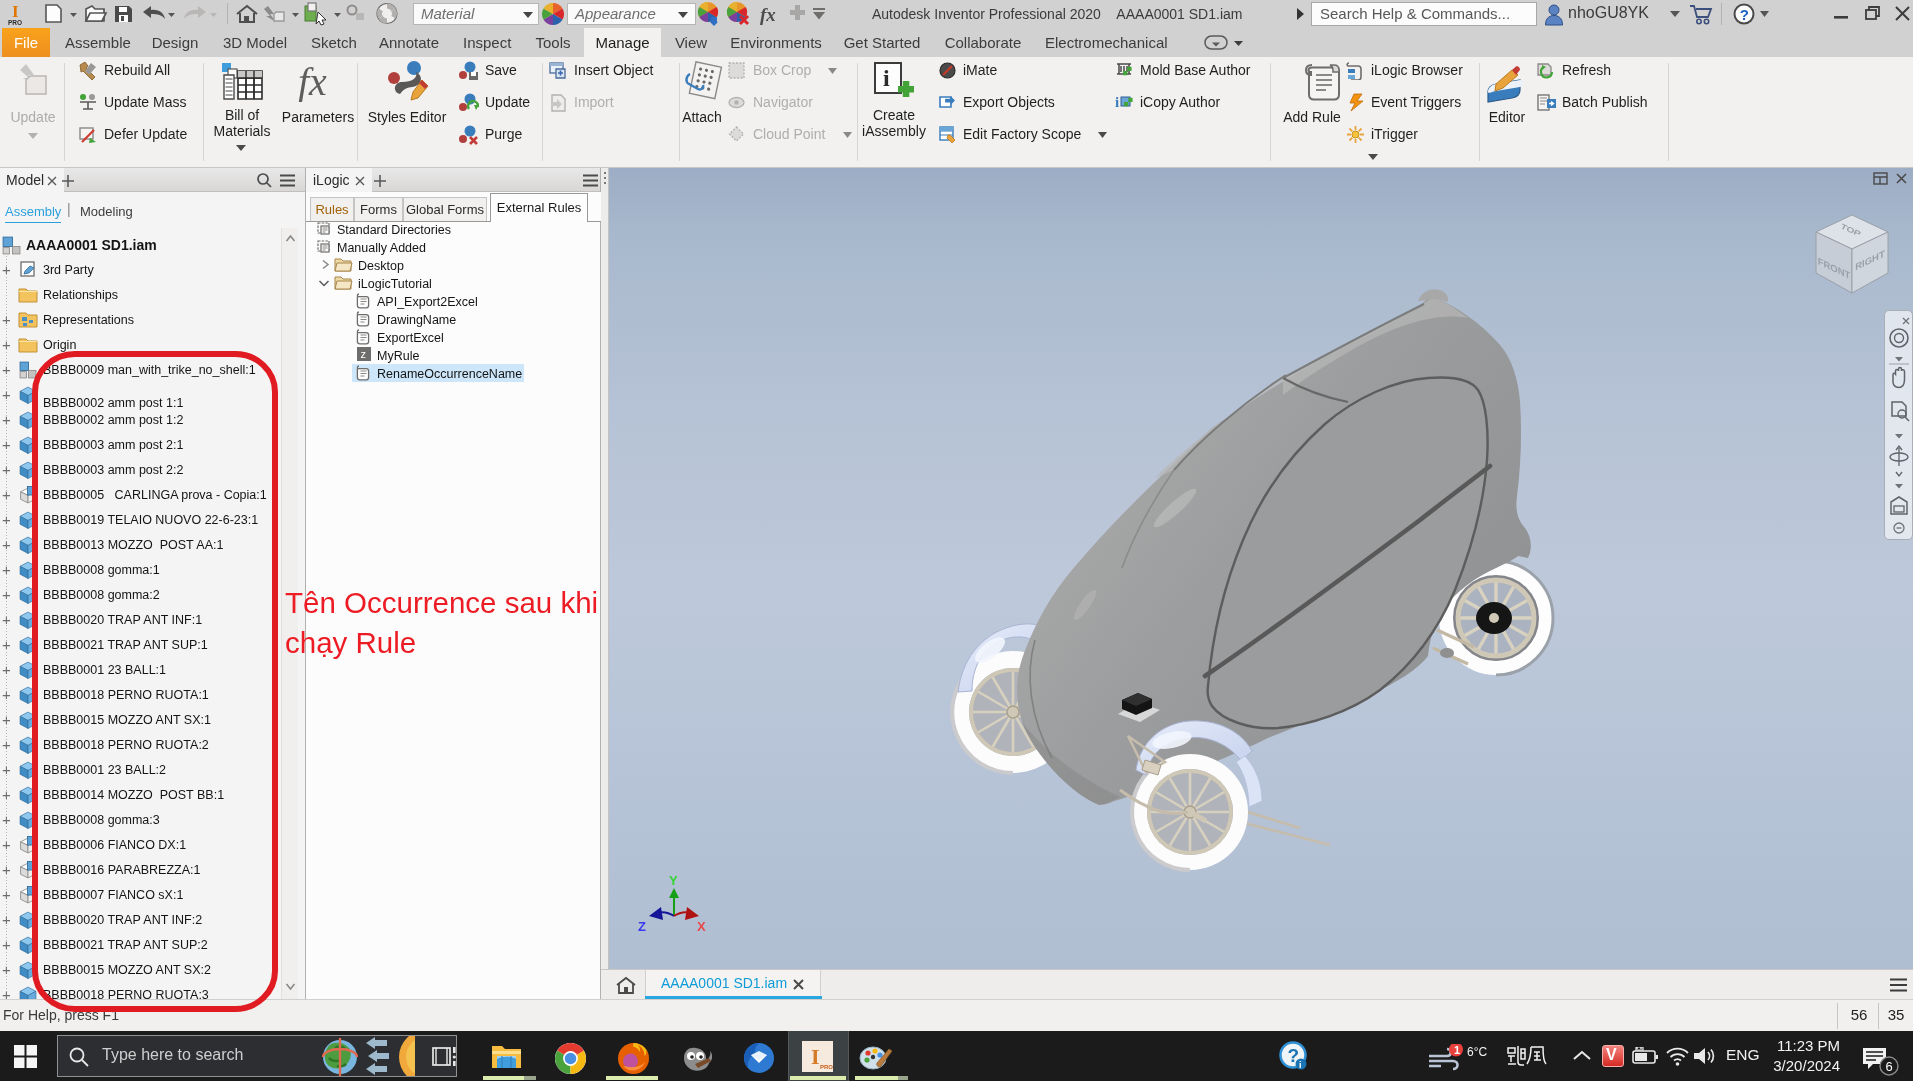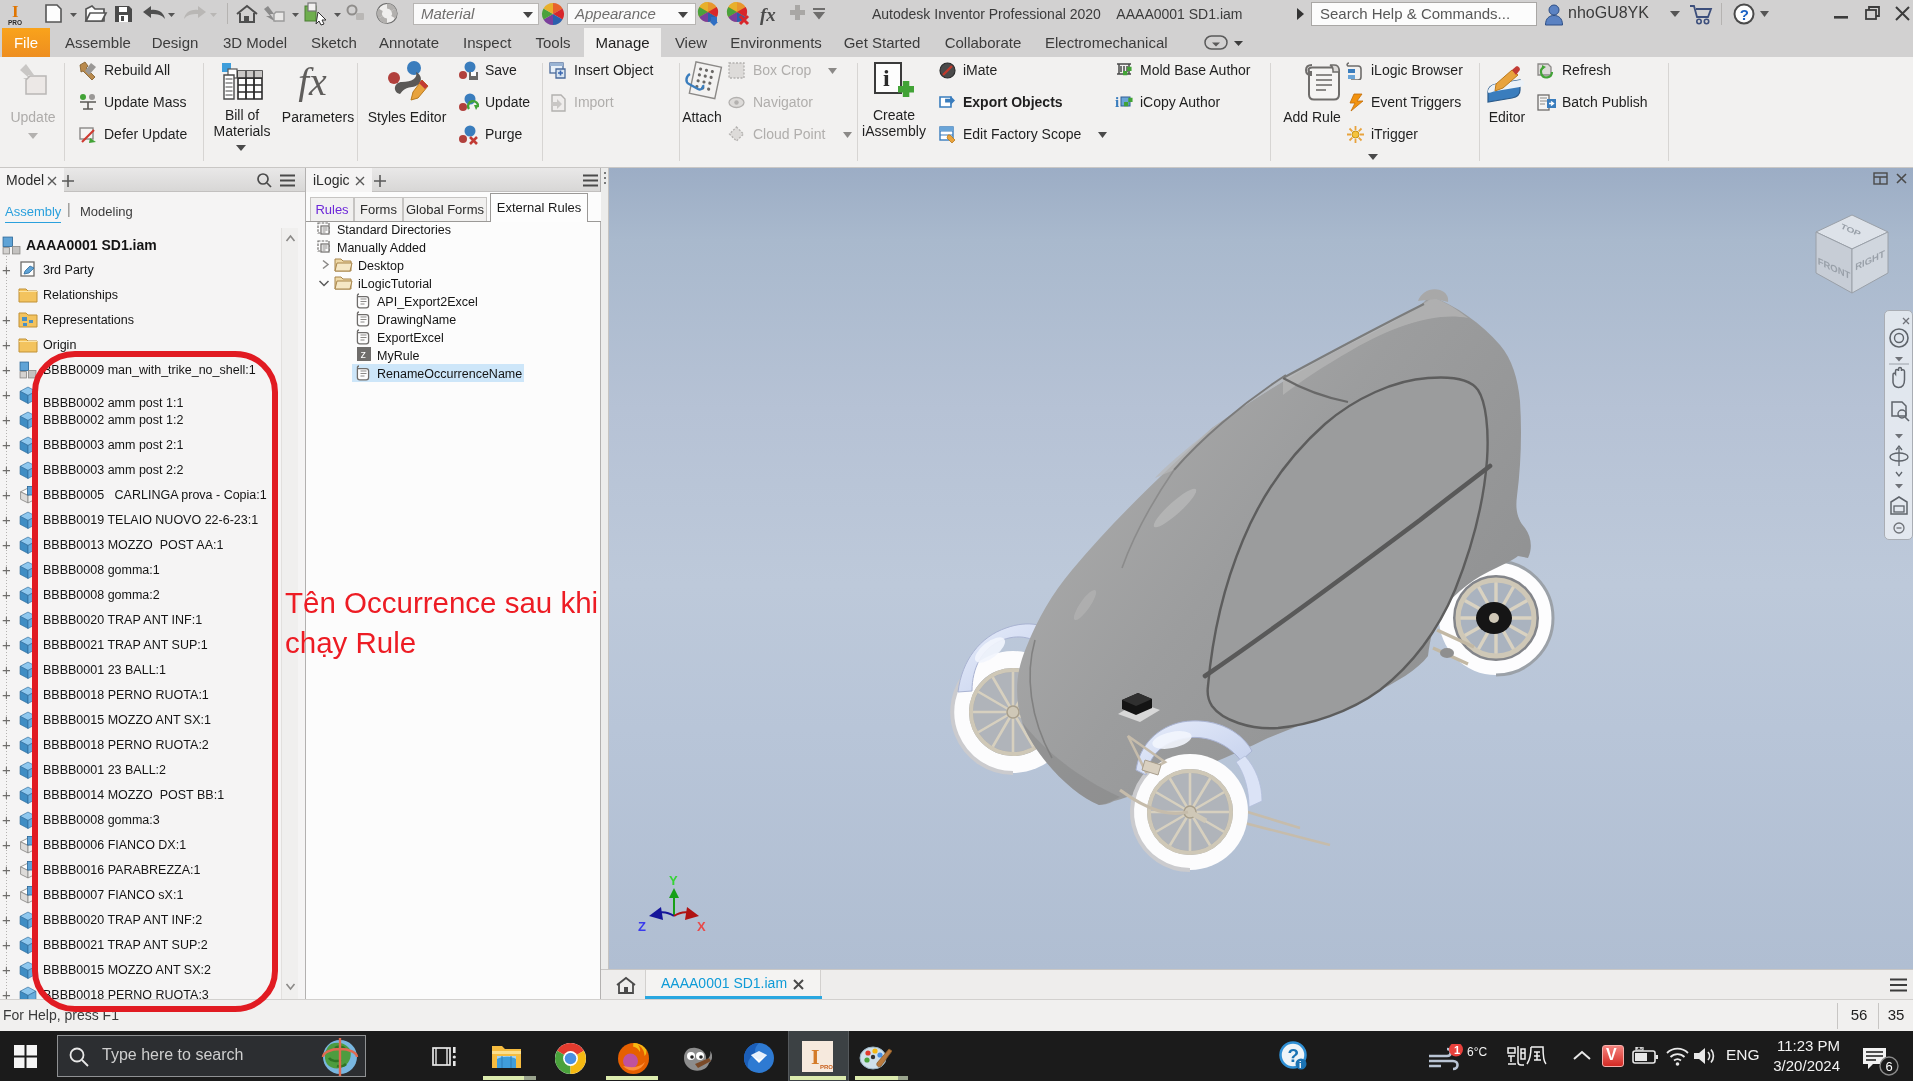--- a/index.html
+++ b/index.html
@@ -343,21 +343,21 @@
  <svg class="abs" style="left:938px;top:4px;" width="20" height="19" viewBox="0 0 20 19">
   <circle cx="9.5" cy="9.5" r="7.5" fill="#4a4a4a"></circle>
   <path d="M5 14 l9 -9" stroke="#c0392b" stroke-width="2.4"></path>
   <circle cx="9.5" cy="9.5" r="7.5" fill="none" stroke="#2b2b2b" stroke-width="1.2"></circle>
  </svg>
  <div class="rlab" style="left:963px;top:5px;">iMate</div>
  <svg class="abs" style="left:938px;top:36px;" width="20" height="19" viewBox="0 0 20 19">
   <path d="M2 4 h11 v10 h-11 z" fill="#fff" stroke="#3a7dbd" stroke-width="1.6"></path>
   <path d="M9 12 l6 0 l0 -3 l5 5 l-5 5 l0 -3 l-6 0 z" transform="translate(-1,-5) scale(.9)" fill="#3a7dbd"></path>
  </svg>
- <div class="rlab" style="left:963px;top:37px;font-weight:bold;">Export Objects</div>
+ <div class="rlab" style="left:963px;top:37px;">Export Objects</div>
  <svg class="abs" style="left:938px;top:68px;" width="20" height="19" viewBox="0 0 20 19">
   <rect x="2" y="2" width="13" height="13" fill="#fff" stroke="#3a7dbd" stroke-width="1.4"></rect>
   <path d="M2 6 h13 M2 10 h13" stroke="#3a7dbd" stroke-width="1.2"></path>
   <rect x="2" y="2" width="13" height="4" fill="#6aa5d8"></rect>
   <path d="M12 10 l5 5 l-3 3 l-5 -5 l1 -3 z" fill="#e8a33d" stroke="#b97a1e" stroke-width=".8"></path>
  </svg>
  <div class="rlab" style="left:963px;top:69px;">Edit Factory Scope</div>
  <svg class="abs" style="left:1096px;top:73px;" width="13" height="10">
       <path d="M2 2 l9 0 l-4.5 6 z" fill="#4a4a4a"></path>
     </svg>
@@ -747,21 +747,21 @@
       </svg>
     </div>
  <svg class="abs" style="left:66px;top:5px;" width="16" height="16">
       <path d="M8 2 v12 M2 8 h12" stroke="#5a5a5a" stroke-width="1.6"></path>
     </svg>
  <svg class="abs" style="left:276px;top:5px;" width="17" height="15">
       <path d="M1 2.5 h15 M1 7.5 h15 M1 12.5 h15" stroke="#4a4a4a" stroke-width="1.8"></path>
     </svg>
 
  <div class="abs" style="left:0;top:24px;width:295px;height:30px;background:#fcfcfc;"></div>
- <div class="abs" style="left:4px;top:29px;width:44px;height:25px;background:#f1f0ef;border:1px solid #c6c4c2;border-bottom:none;font-size:13px;color:#6d28d9;text-align:center;line-height:24px;">Rules</div>
+ <div class="abs" style="left:4px;top:29px;width:44px;height:25px;background:#f1f0ef;border:1px solid #c6c4c2;border-bottom:none;font-size:13px;color:#a16207;text-align:center;line-height:24px;">Rules</div>
  <div class="abs" style="left:48px;top:29px;width:49px;height:25px;background:#f1f0ef;border:1px solid #c6c4c2;border-bottom:none;font-size:13px;color:#2b2b2b;text-align:center;line-height:24px;">Forms</div>
  <div class="abs" style="left:97px;top:29px;width:84px;height:25px;background:#f1f0ef;border:1px solid #c6c4c2;border-bottom:none;font-size:13px;color:#2b2b2b;text-align:center;line-height:24px;">Global Forms</div>
  <div class="abs" style="left:184px;top:25px;width:98px;height:29px;background:#fdfdfd;border:1px solid #9b9997;border-bottom:none;font-size:13px;color:#1b1b1b;text-align:center;line-height:27px;white-space:nowrap;">External Rules</div>
  <div class="abs" style="left:0;top:53px;width:184px;height:1px;background:#9b9997;"></div>
     <div class="abs" style="left:282px;top:53px;width:13px;height:1px;background:#9b9997;"></div>
 
  <svg class="abs" style="left:10px;top:52px;" width="16" height="16" viewBox="0 0 16 16">
   <rect x="2" y="3" width="11" height="10" fill="#fdfdfd" stroke="#6f6d6b" stroke-width="1.2" stroke-dasharray="2.5 1.2"></rect>
   <rect x="5" y="6" width="8" height="8" fill="#fdfdfd" stroke="#6f6d6b" stroke-width="1.2"></rect>
   <path d="M6.5 8 h5 M6.5 10 h5 M6.5 12 h3" stroke="#8b8987" stroke-width="1"></path>
@@ -1014,21 +1014,21 @@
 </div>
 
 <div id="taskbar">
  <svg class="abs" style="left:14px;top:14px;" width="24" height="23" viewBox="0 0 24 23">
   <rect x="0" y="0" width="10.5" height="10.5" fill="#f5f5f5"></rect>
   <rect x="12.5" y="0" width="10.5" height="10.5" fill="#f5f5f5"></rect>
   <rect x="0" y="12.5" width="10.5" height="10.5" fill="#f5f5f5"></rect>
   <rect x="12.5" y="12.5" width="10.5" height="10.5" fill="#f5f5f5"></rect>
  </svg>
 
- <div class="abs" style="left:57px;top:4px;width:309px;height:42px;background:#2c2e31;border:1px solid #8f9193;overflow:hidden;">
+ <div class="abs" style="left:57px;top:4px;width:400px;height:42px;background:#2c2e31;border:1px solid #8f9193;overflow:hidden;">
   <svg class="abs" style="left:10px;top:10px;" width="22" height="22" viewBox="0 0 22 22">
    <circle cx="9" cy="9" r="6.5" fill="none" stroke="#e8e8e8" stroke-width="1.8"></circle>
    <path d="M14 14 l6 6" stroke="#e8e8e8" stroke-width="1.8"></path>
   </svg>
   <div class="abs" style="left:44px;top:10px;font-size:16px;color:#cfcfcf;">Type here to search</div>
 
   <svg class="abs" style="left:255px;top:0;" width="102" height="42" viewBox="0 0 102 42">
    <circle cx="27" cy="21" r="17" fill="#79b7e0"></circle>
    <path d="M18 8 c8 -3 16 0 19 6 c2 5 0 12 -5 16 c-6 4 -14 3 -18 -2 c-4 -6 -2 -16 4 -20 z" fill="#4d9c3f"></path>
    <path d="M22 12 c3 -2 8 -2 10 1 M16 22 c2 3 8 4 12 2 M24 30 c3 1 7 0 9 -2" stroke="#2e7525" stroke-width="2.5" fill="none"></path>

